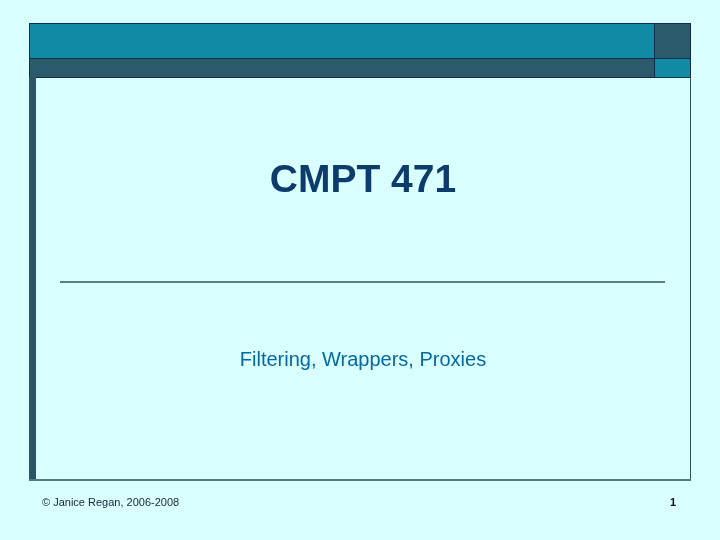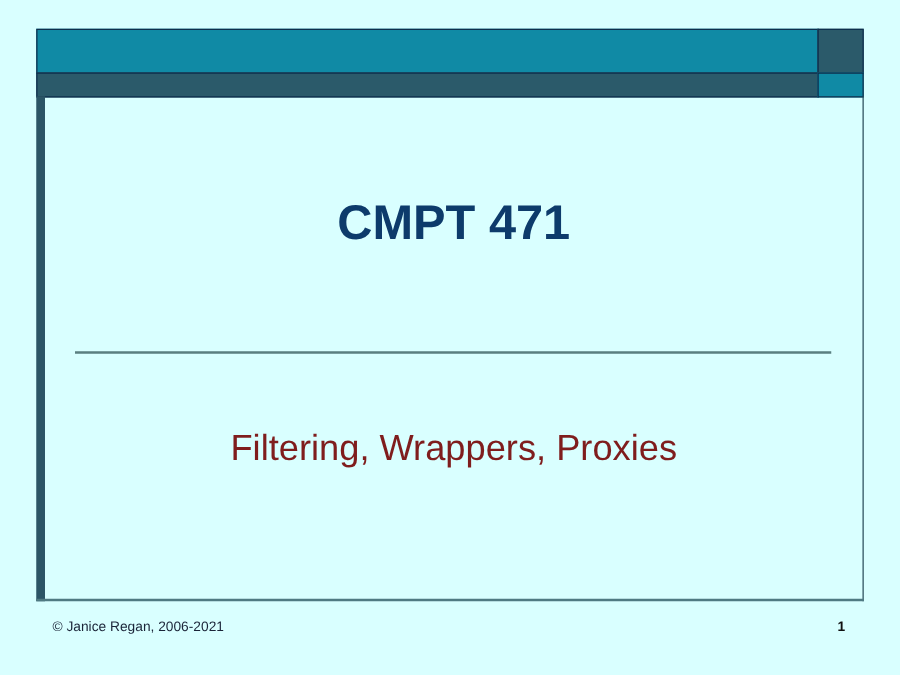--- a/index.html
+++ b/index.html
@@ -41,21 +41,21 @@
     position: absolute; left: 36px; top: 155px; width: 654px;
     text-align: center; color: #0D3B6B; font-weight: bold;
     font-size: 39px; line-height: 48px;
   }
   .divider {
     position: absolute; left: 60px; top: 281px; width: 605px; height: 2px;
     background: #5A7F80;
   }
   .subtitle {
     position: absolute; left: 36px; top: 344px; width: 654px;
-    text-align: center; color: #7f1d1d; font-size: 29px; line-height: 30px;
+    text-align: center; color: #0369a1; font-size: 20px; line-height: 30px;
   }
   .footer-left {
     position: absolute; left: 42px; top: 495px; color: #1A2438;
     font-size: 11px; line-height: 14px;
   }
   .footer-right {
     position: absolute; left: 670px; top: 495px; color: #111111;
     font-size: 11px; font-weight: bold; line-height: 14px;
   }
 </style>
@@ -72,15 +72,15 @@
   <div class="frame-bottom"></div>
 
   <div class="title">
     <div>CMPT 471</div>
   </div>
 
   <div class="divider"></div>
 
   <div class="subtitle">Filtering, Wrappers, Proxies</div>
 
-  <div class="footer-left">© Janice Regan, 2006-2021</div>
+  <div class="footer-left">© Janice Regan, 2006-2008</div>
   <div class="footer-right">1</div>
 </div>
 
 </body></html>

